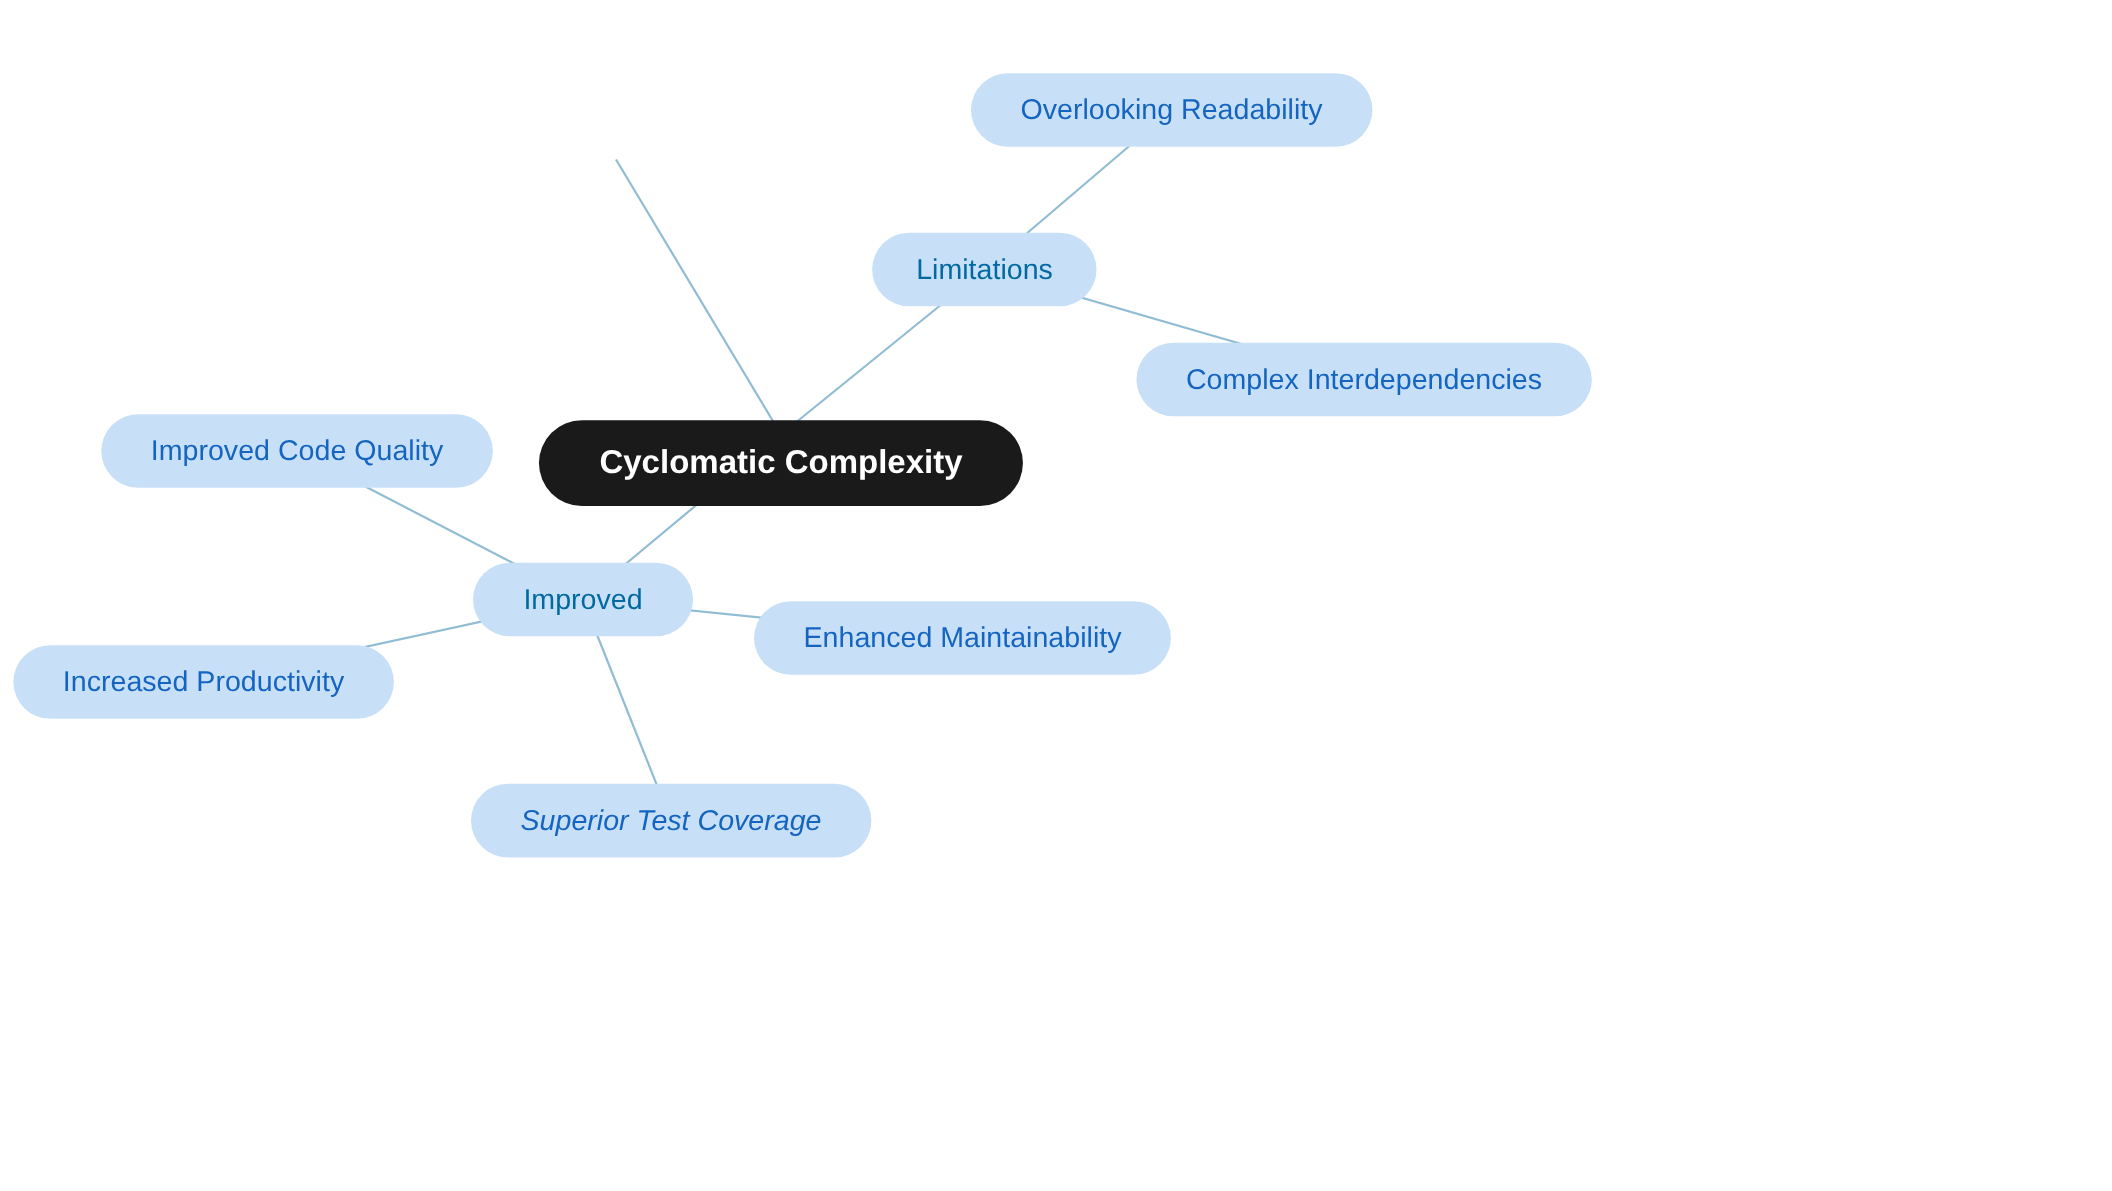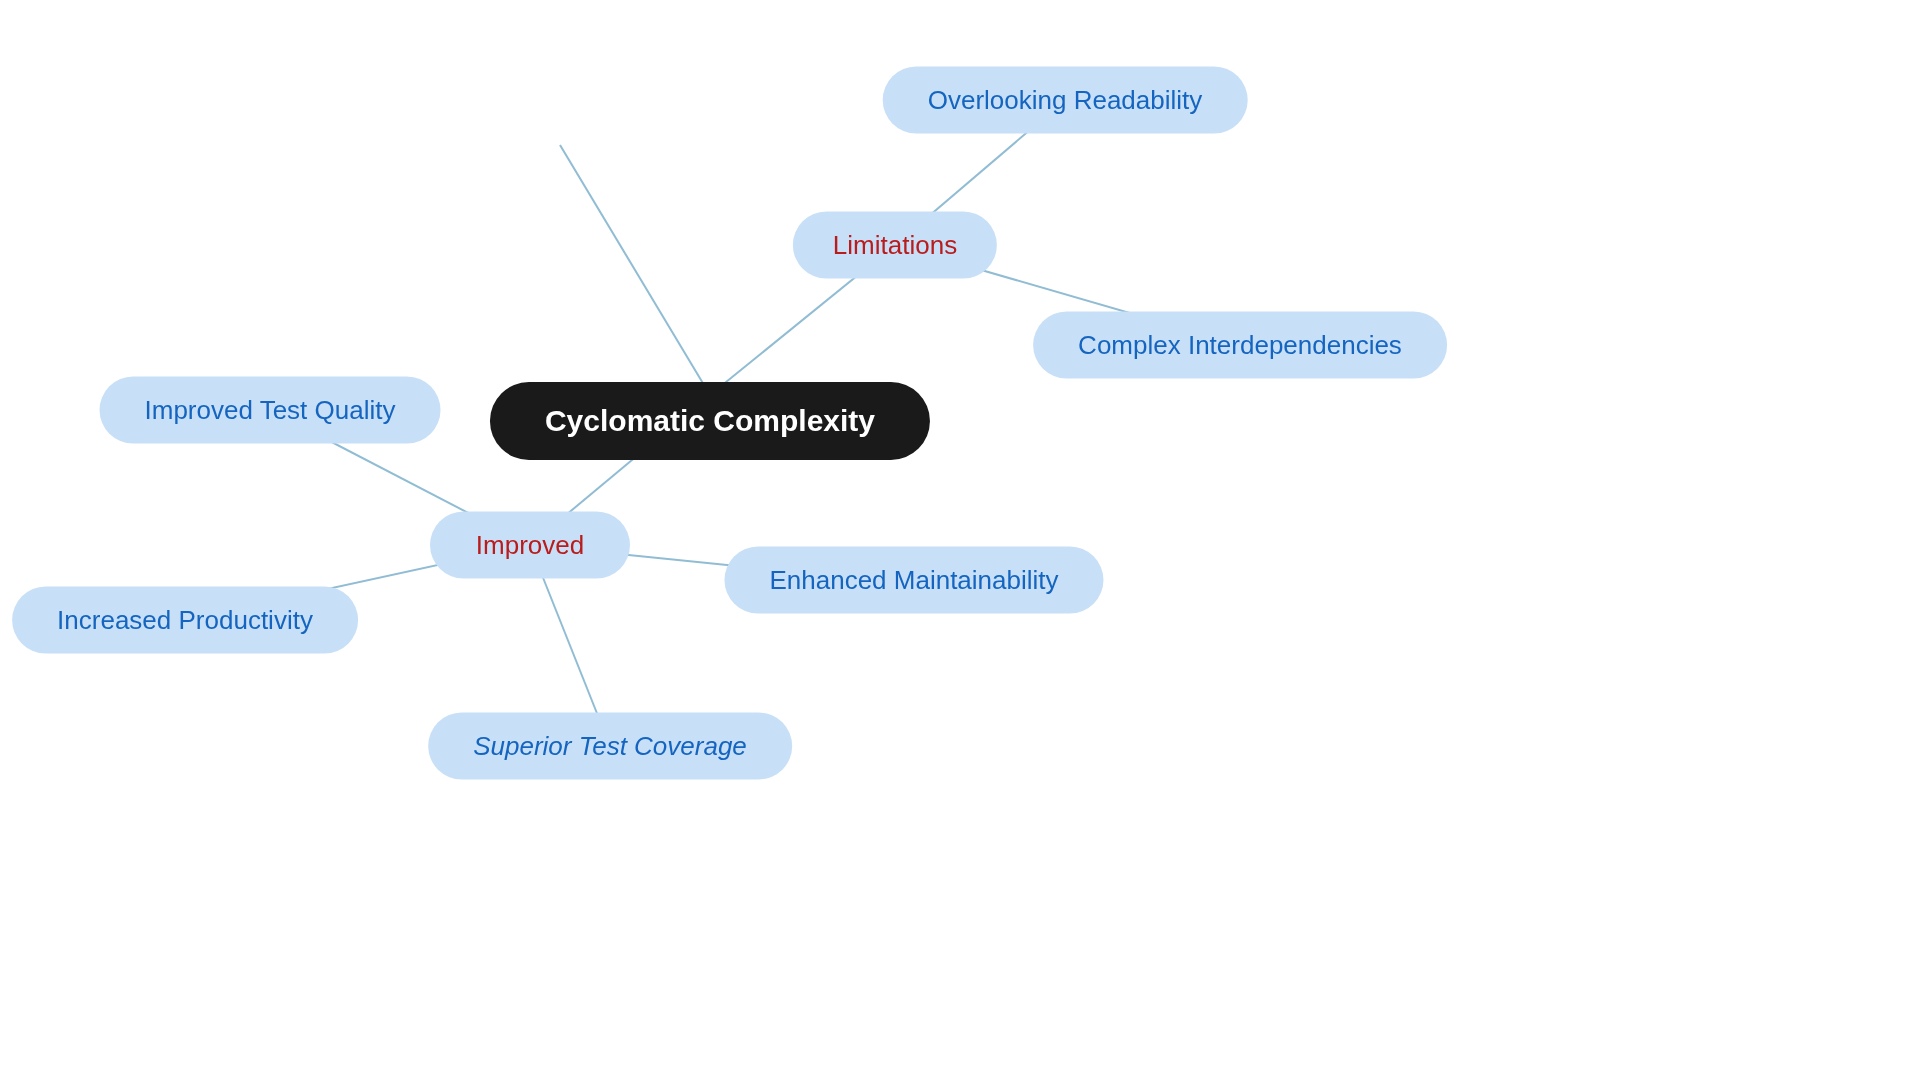--- a/index.html
+++ b/index.html
@@ -46,21 +46,21 @@
       padding: 22px 55px;
       font-size: 30px;
       font-weight: 700;
       border-radius: 50px;
       min-width: 340px;
       margin-top: 26px;
     }
 
     .node-secondary {
       background: #c8e0f7;
-      color: #b91c1c;
+      color: #0369a1;
       padding: 18px 40px;
       border-radius: 50px;
       min-width: 200px;
     }
 
     .node-leaf {
       background: #c8e0f7;
       color: #1565c0;
       padding: 18px 45px;
       border-radius: 50px;
@@ -102,21 +102,21 @@
 
   <div class="node node-secondary" style="left: 895px; top: 245px; font-size: 26px;">Limitations</div>
 
   <div class="node node-secondary" style="left: 530px; top: 545px; font-size: 26px;">Improved</div>
 
 
   <div class="node node-leaf node-leaf-lg" style="left: 1065px; top: 100px;">Overlooking Readability</div>
 
   <div class="node node-leaf" style="left: 1240px; top: 345px; min-width: 370px;">Complex Interdependencies</div>
 
-  <div class="node node-leaf node-leaf-lg" style="left: 270px; top: 410px;">Improved Test Quality</div>
+  <div class="node node-leaf node-leaf-lg" style="left: 270px; top: 410px;">Improved Code Quality</div>
 
   <div class="node node-leaf node-leaf-lg" style="left: 185px; top: 620px;">Increased Productivity</div>
 
   <div class="node node-leaf node-leaf-lg" style="left: 610px; top: 746px; font-style: italic;">Superior Test Coverage</div>
 
-  <div class="node node-leaf node-leaf-lg" style="left: 914px; top: 580px;">Enhanced Maintainability</div>
+  <div class="node node-leaf node-leaf-lg" style="left: 875px; top: 580px;">Enhanced Maintainability</div>
 
 </div>
 
 </body></html>

